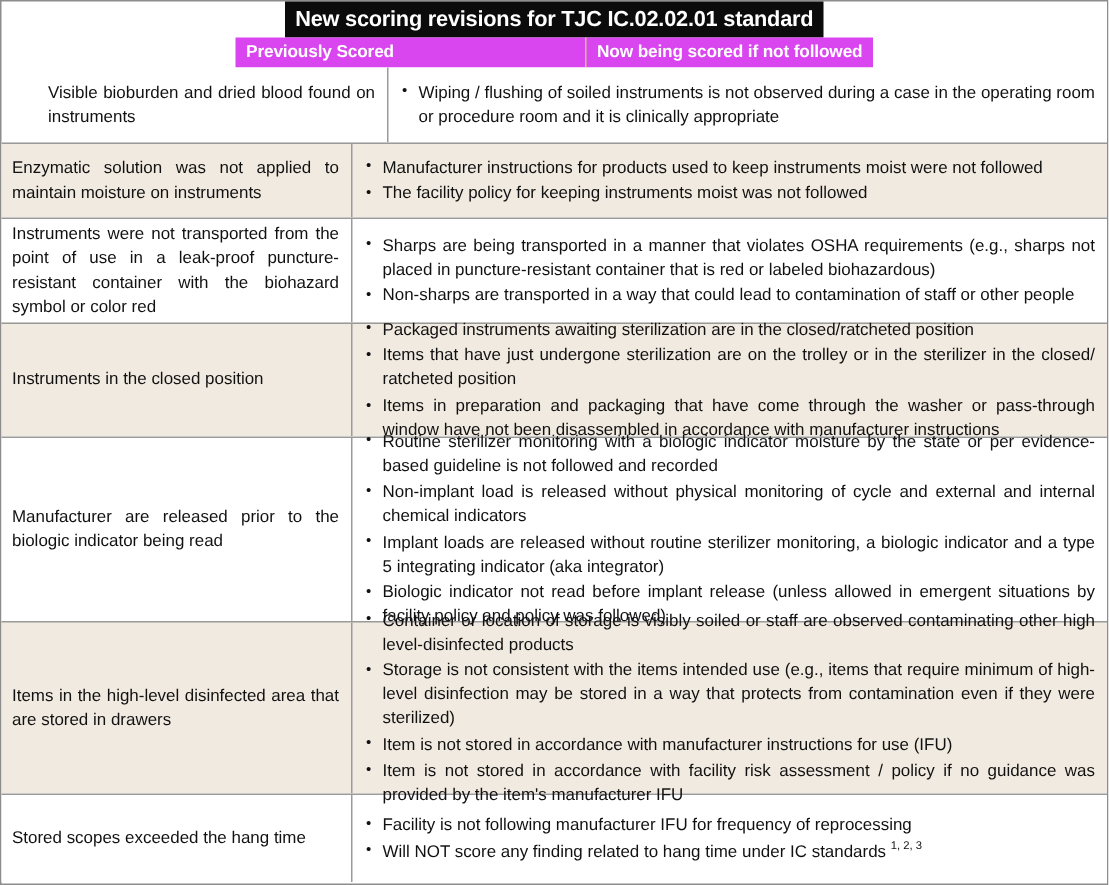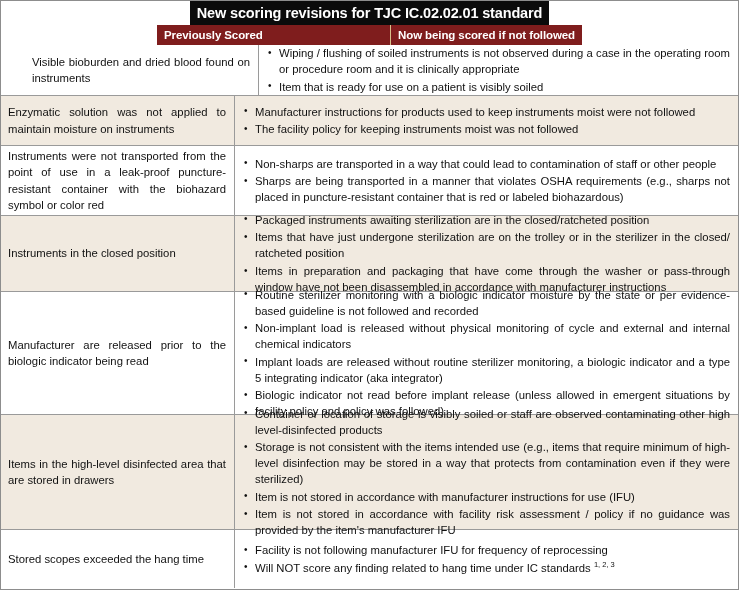--- a/index.html
+++ b/index.html
@@ -40,21 +40,21 @@
   .title-bar .title-text {
     font-size: 14.5px;
     font-weight: bold;
     letter-spacing: -0.15px;
     line-height: 1;
     white-space: nowrap;
   }
 
   
   .col-head {
-    background: #7f1d1d;
+    background: #d946ef;
     color: #ffffff;
     height: 20px;
     min-height: 20px;
     display: flex;
     box-sizing: border-box;
   }
   .col-head .ch {
     display: flex;
     align-items: center;
     font-size: 11.5px;
@@ -166,43 +166,42 @@
   </div>
 
   <div class="tbody">
       <div class="row r0 plain">
         <div class="cell-left">
           <span class="lt">Visible bioburden and dried blood found on instruments</span>
         </div>
         <div class="cell-right">
           <ul class="bullets">
             <li>Wiping / flushing of soiled instruments is not observed during a case in the operating room or procedure room and it is clinically appropriate</li>
-            <li>Item that is ready for use on a patient is visibly soiled</li>
           </ul>
         </div>
       </div>
       <div class="row r1 shade">
         <div class="cell-left">
           <span class="lt">Enzymatic solution was not applied to main­tain moisture on instruments</span>
         </div>
         <div class="cell-right">
           <ul class="bullets">
             <li>Manufacturer instructions for products used to keep instruments moist were not followed</li>
             <li>The facility policy for keeping instruments moist was not followed</li>
           </ul>
         </div>
       </div>
       <div class="row r2 plain">
         <div class="cell-left">
           <span class="lt">Instruments were not transported from the point of use in a leak-proof puncture-resistant container with the biohazard symbol or color red</span>
         </div>
         <div class="cell-right">
           <ul class="bullets">
+            <li>Sharps are being transported in a manner that violates OSHA requirements (e.g., sharps not placed in puncture-resistant container that is red or labeled biohazardous)</li>
             <li>Non-sharps are transported in a way that could lead to contamination of staff or other people</li>
-            <li>Sharps are being transported in a manner that violates OSHA requirements (e.g., sharps not placed in puncture-resistant container that is red or labeled biohazardous)</li>
           </ul>
         </div>
       </div>
       <div class="row r3 shade">
         <div class="cell-left">
           <span class="lt">Instruments in the closed position</span>
         </div>
         <div class="cell-right">
           <ul class="bullets">
             <li>Packaged instruments awaiting sterilization are in the closed/ratcheted position</li>

